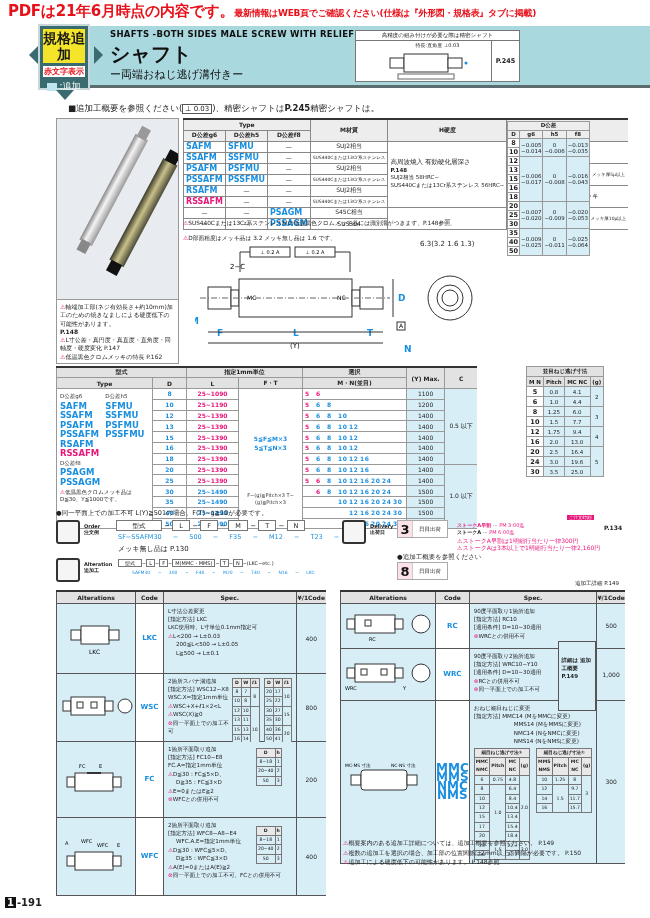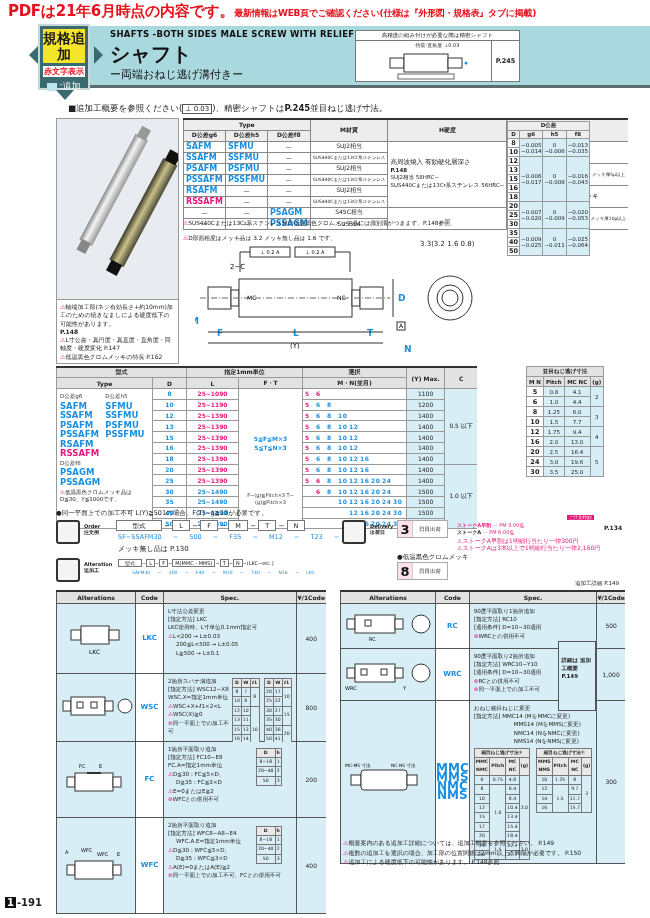--- a/index.html
+++ b/index.html
@@ -106,21 +106,21 @@
   <svg width="130" height="30" style="position:absolute;left:4px;top:19px">
     <rect x="30" y="8" width="14" height="10" fill="#fff" stroke="#333"></rect>
       <rect x="44" y="4" width="44" height="18" fill="#fff" stroke="#333"></rect>
       <rect x="88" y="8" width="14" height="10" fill="#fff" stroke="#333"></rect>
       <circle cx="106" cy="13" r="1.5" fill="#1a8fe0"></circle>
     <rect x="38" y="24" width="56" height="5" fill="#fff" stroke="#666"></rect>
   </svg>
   <div class="rp">P.245</div>
 </div>
 
-<div class="abs lead"><span>■追加工概要を参照ください(</span><span style="border:1px solid #555;padding:0 2px;font-size:7px">⊥ 0.03</span><span>)、精密シャフトは</span><b>P.245</b><span>並目ねじ逃げ寸法。</span></div>
+<div class="abs lead"><span>■追加工概要を参照ください(</span><span style="border:1px solid #555;padding:0 2px;font-size:7px">⊥ 0.03</span><span>)、精密シャフトは</span><b>P.245</b><span>精密シャフトは。</span></div>
 
 <div class="abs photo">
   <svg width="121" height="180">
     <defs>
       <linearGradient id="silver" x1="0" y1="0" x2="1" y2="0">
           <stop offset="0" stop-color="#888"></stop>
           <stop offset=".4" stop-color="#f4f4f4"></stop>
           <stop offset="1" stop-color="#999"></stop>
         </linearGradient>
       <linearGradient id="gold" x1="0" y1="0" x2="1" y2="0">
@@ -285,21 +285,21 @@
   <tr>
         <td class="d">50</td>
       </tr>
 </tbody>
   </table>
 
 <div class="abs note2">
   <div><span class="warn">⚠</span><span>SUS440Cまたは13Cr系ステンレス材の低温黒色クロムメッキ品には識別溝がつきます。P.148参照。</span></div>
   <div style="margin-top:6px"><span class="warn">⚠</span><span>D部面粗度はメッキ品は 3.2 メッキ無し品は 1.6 です。</span></div>
 </div>
-<div class="abs" style="left:420px;top:240px;font-size:7px">3.3(3.2 1.6 0.8)</div>
+<div class="abs" style="left:420px;top:240px;font-size:7px">6.3(3.2 1.6 1.3)</div>
 
 <svg class="abs drawing" viewBox="0 0 290 115">
   <rect x="55" y="5" width="40" height="10" fill="#fff" stroke="#333"></rect>
     <rect x="100" y="5" width="40" height="10" fill="#fff" stroke="#333"></rect>
   <text x="75" y="12" font-size="5" text-anchor="middle">⊥ 0.2 A</text>
   <text x="120" y="12" font-size="5" text-anchor="middle">⊥ 0.2 A</text>
   <polyline points="55,10 45,10 45,30" fill="none" stroke="#333"></polyline>
     <polyline points="140,10 155,10 155,30" fill="none" stroke="#333"></polyline>
   <text x="35" y="27" font-size="7">2−C</text>
   <rect x="13" y="45" width="23" height="22" fill="#fff" stroke="#333"></rect>
@@ -552,21 +552,21 @@
       <span class="t">日目出荷</span>
     </div>
   <div style="position:absolute;left:115px;top:2px;font-size:5px;line-height:7px;white-space:nowrap">
     <div><span style="color:#e8177a;font-weight:bold">ストークA早割</span> ··· <span style="color:#e8177a">PM 3:00迄</span></div>
     <div><span style="font-weight:bold">ストークA</span> ··· <span style="color:#e8177a">PM 6:00迄</span></div>
   </div>
   <div style="position:absolute;left:225px;top:-5px;background:#e8177a;color:#fff;font-size:4.5px;padding:0 2px">ご注文時刻</div>
   <div style="position:absolute;left:262px;top:4px;font-size:6px;font-weight:bold">P.134</div>
   <div class="pinknote" style="position:absolute;left:115px;top:17px"><span>⚠</span><span>ストークA早割は1明細行当たり一律300円</span></div>
   <div class="pinknote" style="position:absolute;left:115px;top:24px"><span>⚠</span><span>ストークAは3本以上で1明細行当たり一律2,160円</span></div>
-  <div style="position:absolute;left:55px;top:33px;font-size:6.5px">●低温黒色クロムメッキ</div>
+  <div style="position:absolute;left:55px;top:33px;font-size:6.5px">●追加工概要を参照ください</div>
   <div class="daybox" style="left:55px;top:42px">
       <span class="n">8</span>
       <span class="t">日目出荷</span>
     </div>
 </div>
 <div class="abs" style="left:575px;top:580px;font-size:5.5px">追加工詳細 P.149</div>
 
 <table class="abs altt" style="left:56px;top:590px;width:270px">
   <tbody>
       <tr>
@@ -722,21 +722,21 @@
               </tr>
               <tr>
                 <td>50</td>
                 <td>3</td>
               </tr>
             </tbody>
           </table>
     </td>
     <td class="price">200</td>
       </tr>
-  <tr style="height:96px">
+  <tr style="height:78px">
     <td class="fig"><svg width="78" height="40">
             <rect x="10" y="20" width="8" height="10" fill="#fff" stroke="#333"></rect>
             <rect x="18" y="16" width="38" height="18" fill="#fff" stroke="#333"></rect>
             <rect x="56" y="20" width="8" height="10" fill="#fff" stroke="#333"></rect>
             <text x="8" y="9" font-size="5">A</text>
             <text x="24" y="7" font-size="5">WFC</text>
             <text x="40" y="11" font-size="5">WFC</text>
             <text x="60" y="11" font-size="5">E</text>
           </svg></td>
     <td class="code">WFC</td>

